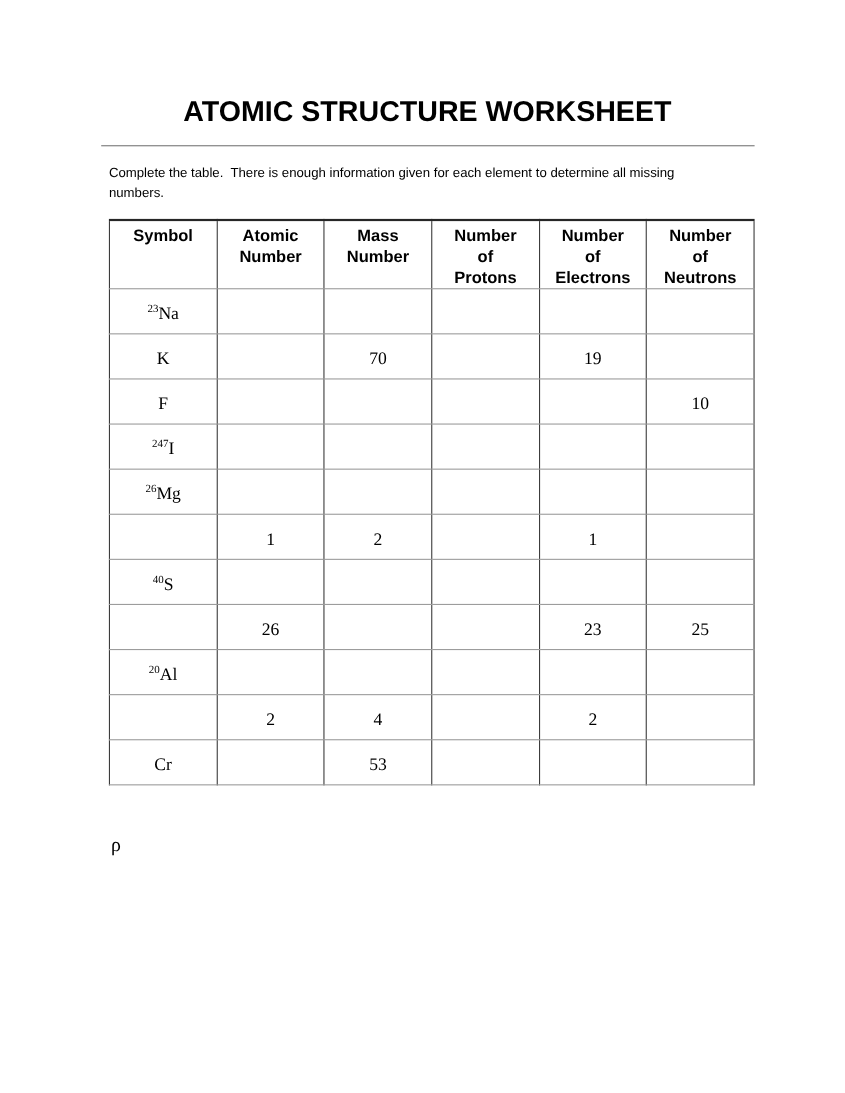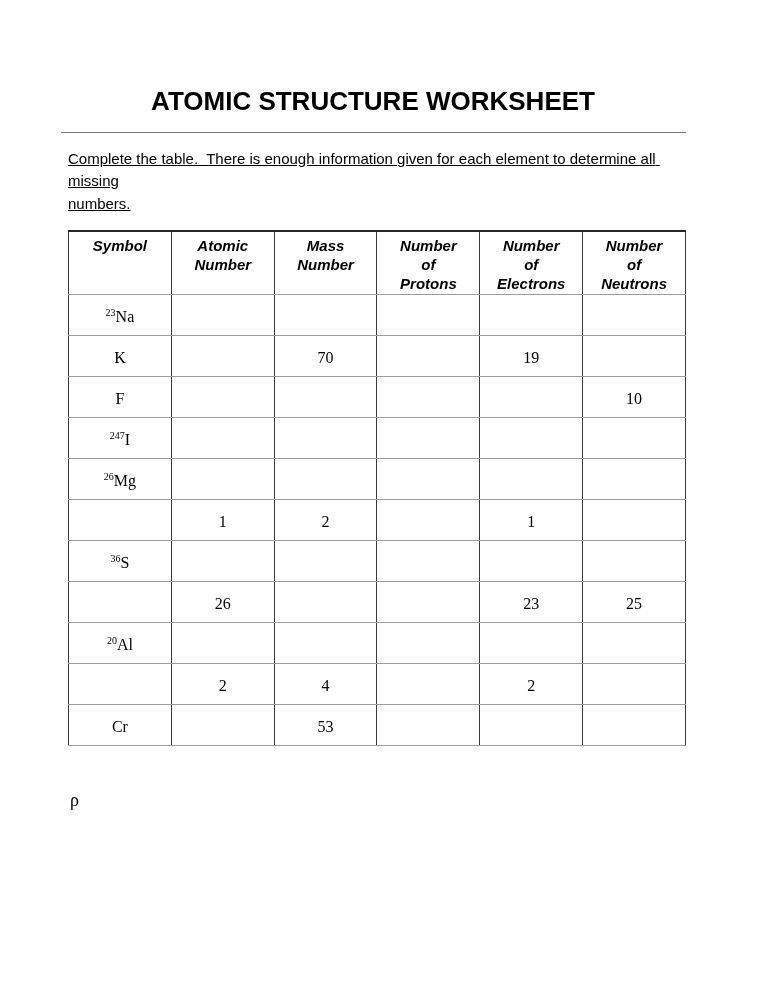--- a/index.html
+++ b/index.html
@@ -4,42 +4,41 @@
 <style>
   * { margin: 0; padding: 0; box-sizing: border-box; }
   html, body { background: #ffffff; }
   body {
     width: 768px;
     height: 994px;
     overflow: hidden;
     font-family: "Liberation Sans", sans-serif;
     color: #000000;
   }
-  .page { padding: 87px 82px 0 68px; }
+  .page { padding: 87px 82px 0 99px; }
 
   .title {
     font-size: 26px;
     font-weight: bold;
     text-align: center;
     margin-left: -8px;
     margin-bottom: 16px;
     line-height: 1.1;
     font-family: "Liberation Sans", sans-serif;
   }
   .title-rule {
     border: none;
     border-top: 1px solid #787878;
     margin: 0 0 15px -7px;
   }
   .instructions {
-    font-size: 15px;
+    font-size: 12px;
     line-height: 1.5;
     white-space: pre-wrap;
     margin-bottom: 15px;
-    text-decoration: underline;
   }
 
   table.worksheet-table {
     border-collapse: collapse;
     table-layout: fixed;
     width: 100%;
     border-top: 2px solid #262626;
     border-bottom: 1px solid #8a8a8a;
     border-left: 1px solid #333333;
     border-right: 1px solid #333333;
@@ -51,21 +50,20 @@
   .worksheet-table th {
     height: 63px;
     vertical-align: top;
     padding-top: 4px;
     font-size: 15px;
     font-weight: bold;
     line-height: 19px;
     text-align: center;
     white-space: pre-line;
     font-family: "Liberation Sans", sans-serif;
-    font-style: italic;
   }
   .worksheet-table td {
     height: 41px;
     text-align: center;
     vertical-align: middle;
     padding-top: 5px;
     font-family: "Liberation Serif", serif;
     font-size: 16px;
   }
   .worksheet-table td sup {
@@ -151,21 +149,21 @@
         </tr>
         <tr>
           <td></td>
           <td>1</td>
           <td>2</td>
           <td></td>
           <td>1</td>
           <td></td>
         </tr>
         <tr>
-          <td><sup>36</sup><span>S</span></td>
+          <td><sup>40</sup><span>S</span></td>
           <td></td>
           <td></td>
           <td></td>
           <td></td>
           <td></td>
         </tr>
         <tr>
           <td></td>
           <td>26</td>
           <td></td>

